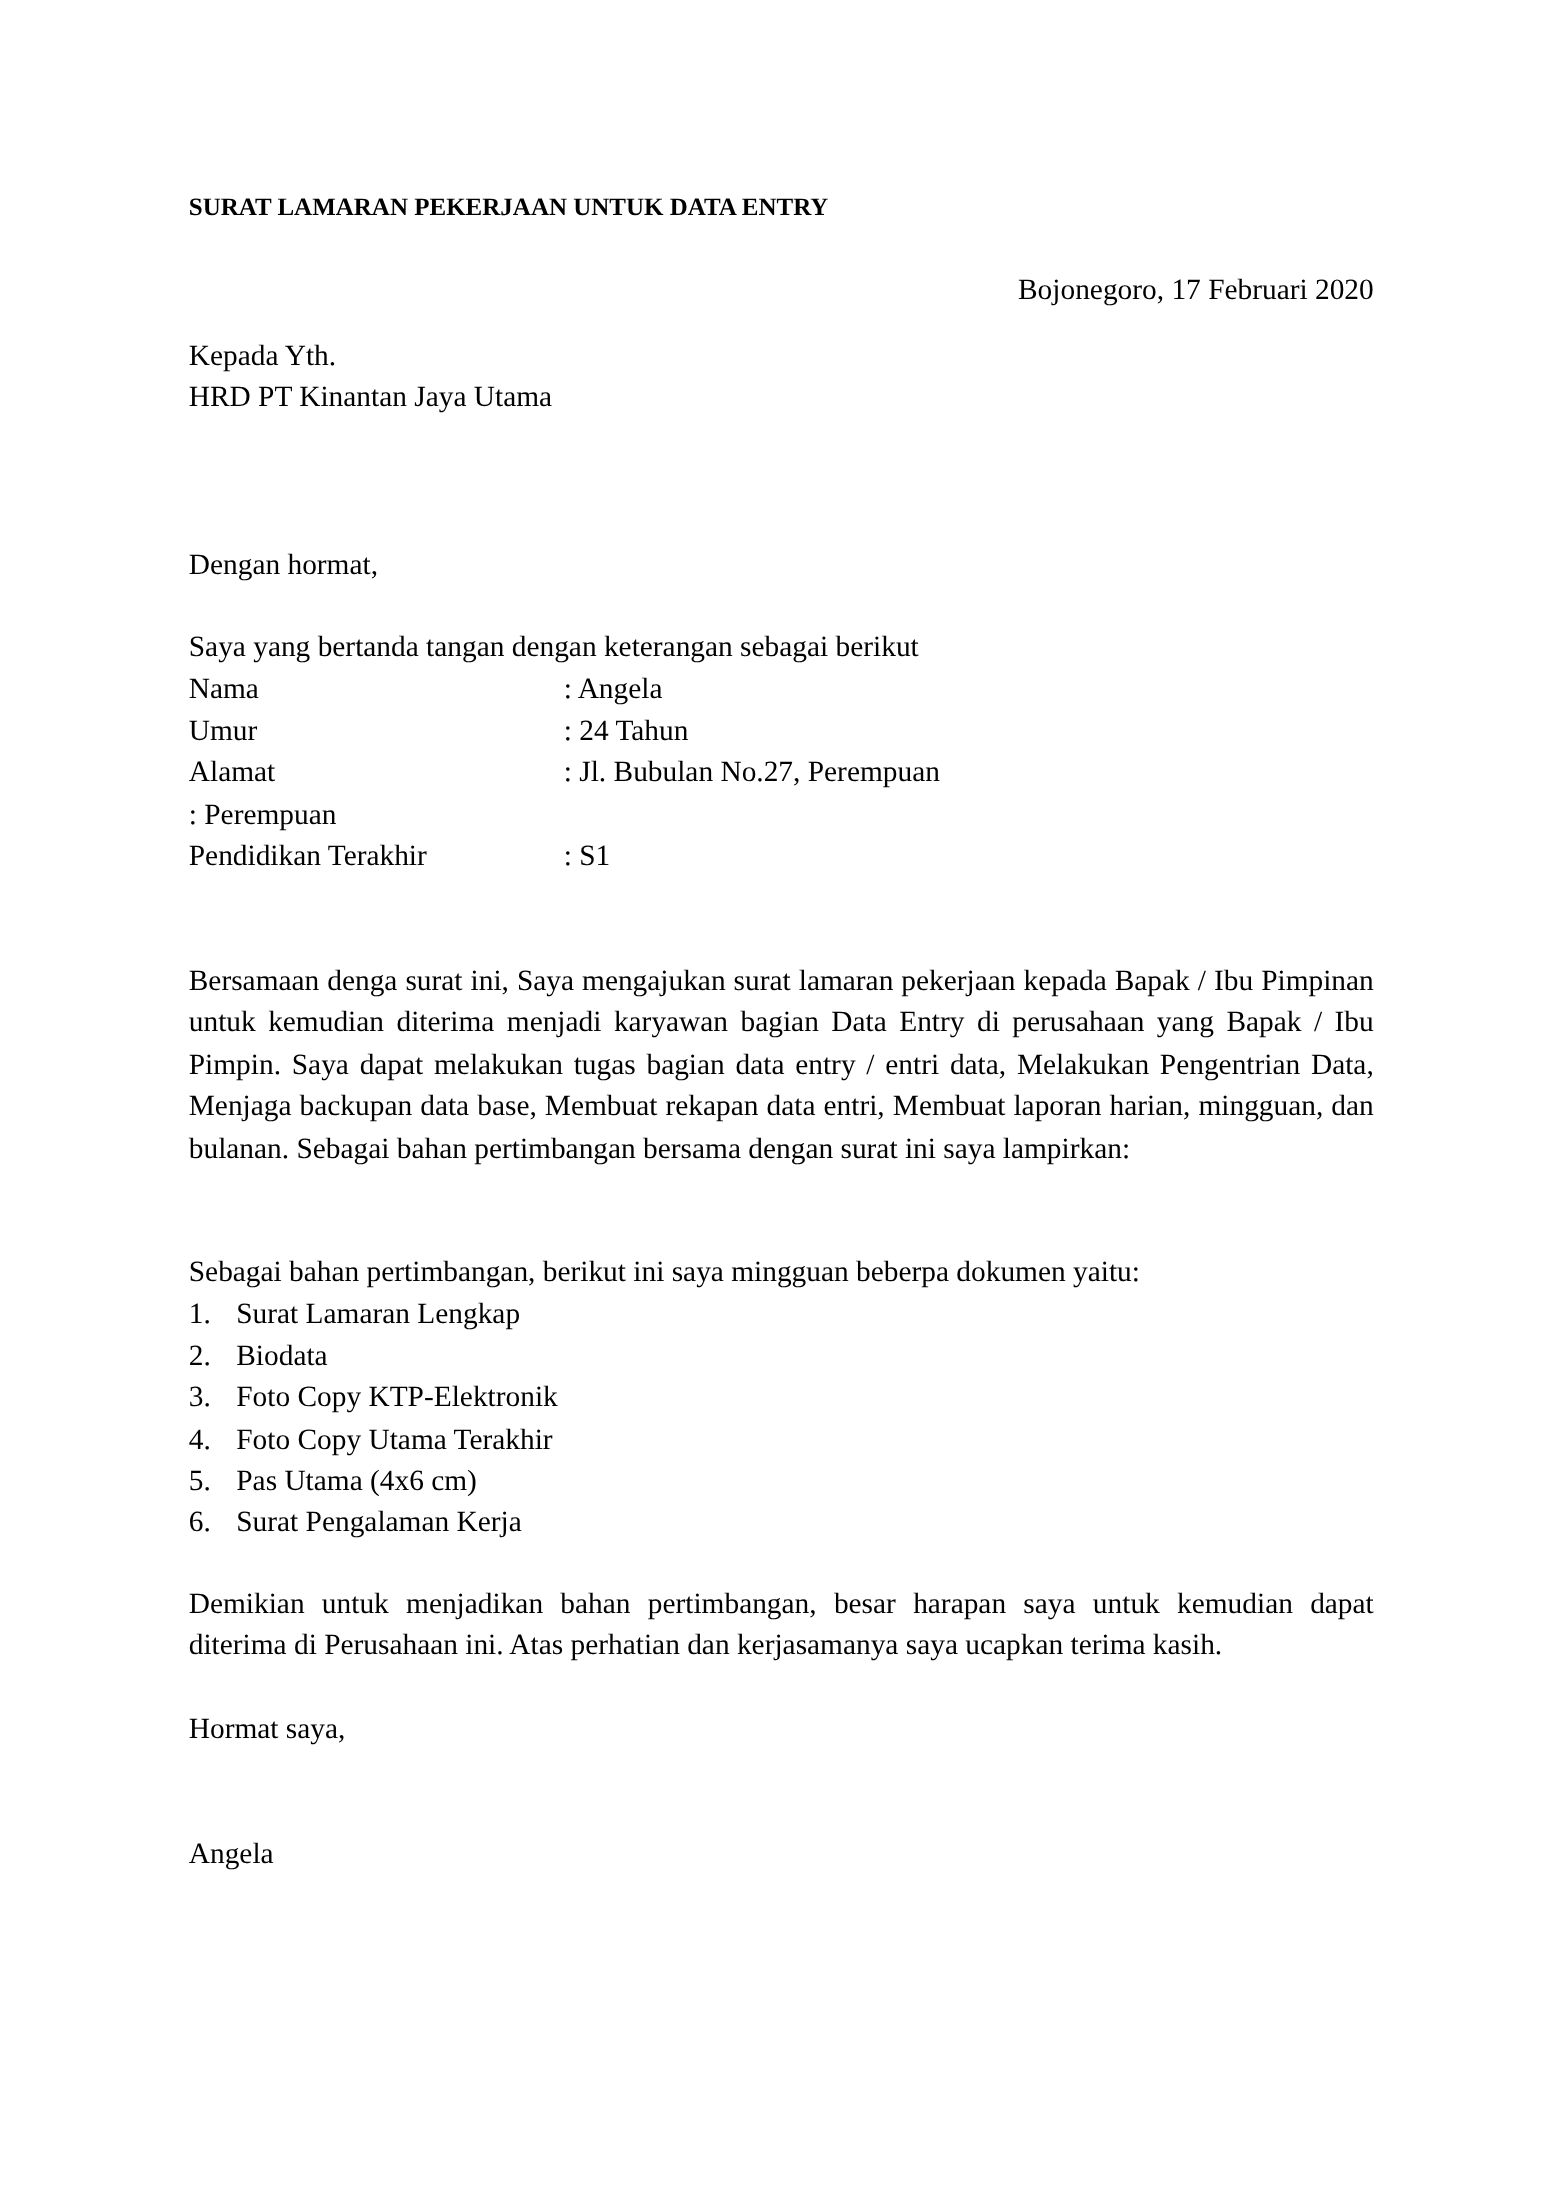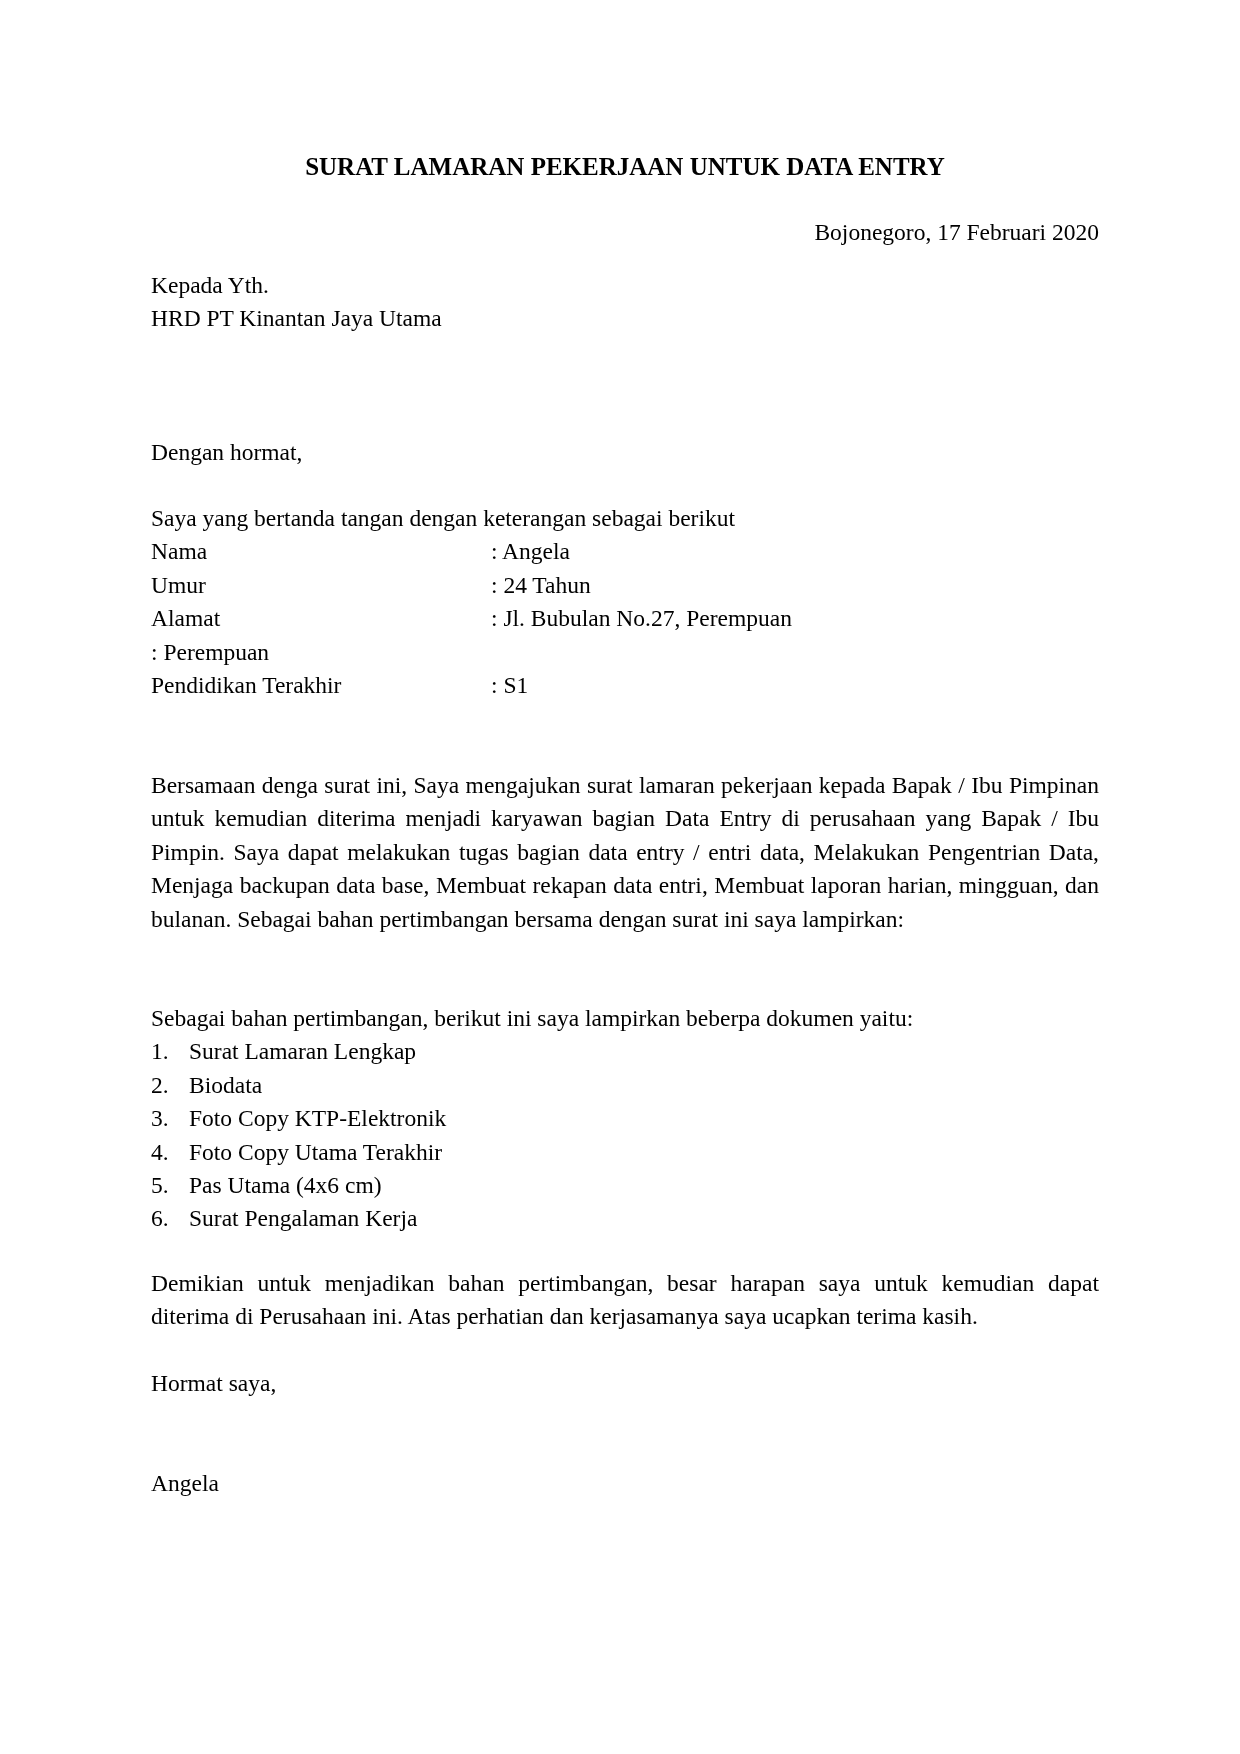--- a/index.html
+++ b/index.html
@@ -1,23 +1,23 @@
 <!DOCTYPE html>
 <html><head>
 <meta charset="utf-8">
 <style>
   html, body { margin: 0; padding: 0; background: #ffffff; }
   body { width: 1240px; height: 1754px; position: relative; overflow: hidden;
          font-family: "Liberation Serif", "DejaVu Serif", serif; color: #000; }
   .page { position: absolute; left: 151px; top: 0; width: 948px; font-size: 23.5px; line-height: 33.4px; }
-  .title { position: absolute; left: 0; width: 948px; top: 150px; text-align: center; font-weight: bold; font-size: 25px; }
+  .title { position: absolute; left: 0; width: 948px; top: 150px; text-align: left; font-weight: bold; font-size: 20px; }
   .date { position: absolute; right: 0; top: 216px; text-align: left; }
   .block { position: absolute; left: 0; width: 948px; margin-top: 20px; }
   .line { white-space: nowrap; }
-  .row { display: flex; gap: 40px; }
+  .row { display: flex; }
   .row .k { width: 300px; }
   .just { text-align: justify; text-align-last: left; }
   .li { display: flex; }
   .li .n { width: 38px; }
 </style>
 </head>
 <body>
 
 <div class="page">
 
@@ -51,21 +51,21 @@
     </div>
     <div class="row">
       <span class="k">Pendidikan Terakhir</span>
       <span>: S1</span>
     </div>
   </div>
 
   <div class="block just" style="top:749px;">Bersamaan denga surat ini, Saya mengajukan surat lamaran pekerjaan kepada Bapak / Ibu Pimpinan untuk kemudian diterima menjadi karyawan bagian Data Entry di perusahaan yang Bapak / Ibu Pimpin. Saya dapat melakukan tugas bagian data entry / entri data, Melakukan Pengentrian Data, Menjaga backupan data base, Membuat rekapan data entri, Membuat laporan harian, mingguan, dan bulanan. Sebagai bahan pertimbangan bersama dengan surat ini saya lampirkan:</div>
 
   <div class="block" style="top:982px;">
-    <div class="line">Sebagai bahan pertimbangan, berikut ini saya lampirkan beberpa dokumen yaitu:</div>
+    <div class="line">Sebagai bahan pertimbangan, berikut ini saya mingguan beberpa dokumen yaitu:</div>
     <div class="li">
       <span class="n">1.</span>
       <span>Surat Lamaran Lengkap</span>
     </div>
     <div class="li">
       <span class="n">2.</span>
       <span>Biodata</span>
     </div>
     <div class="li">
       <span class="n">3.</span>

